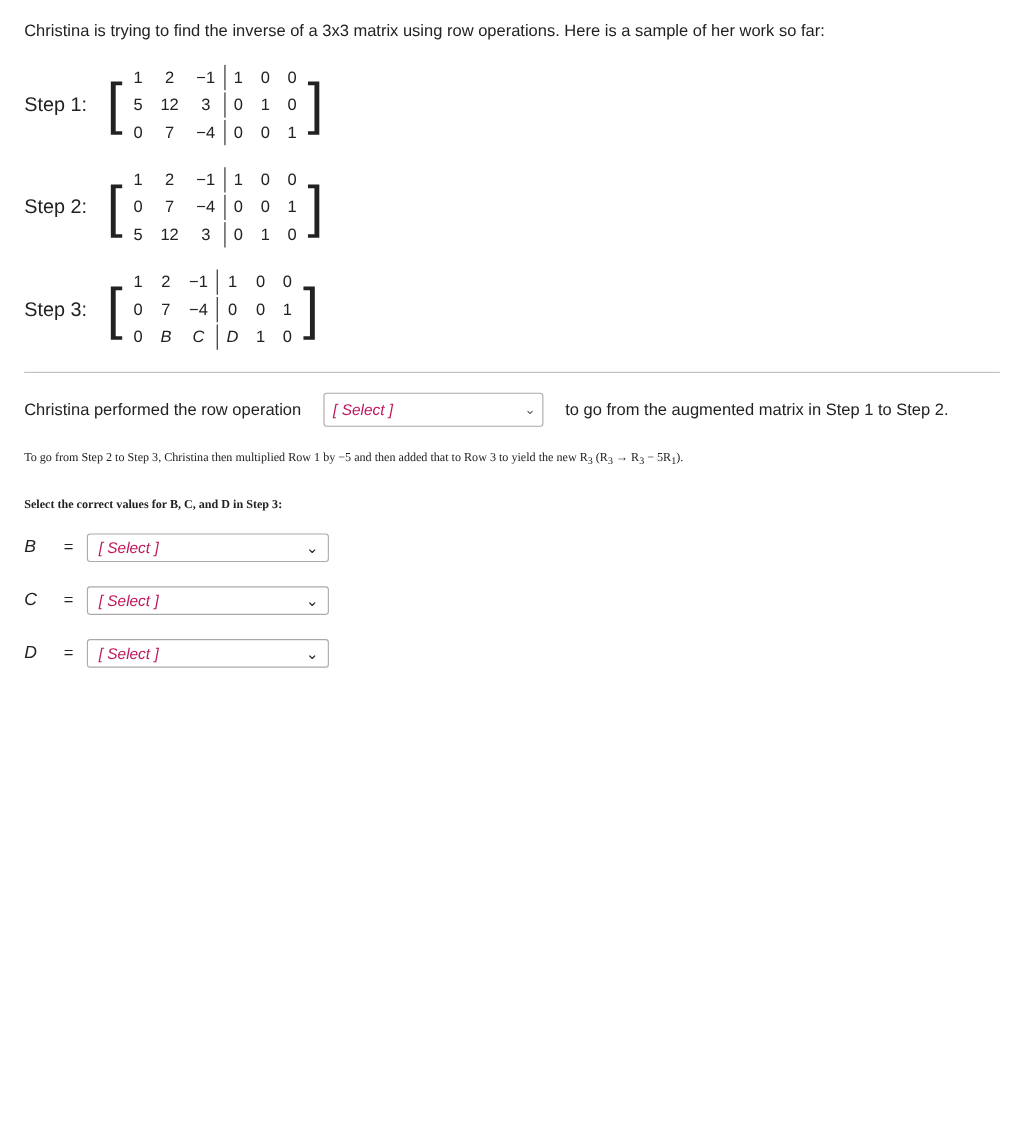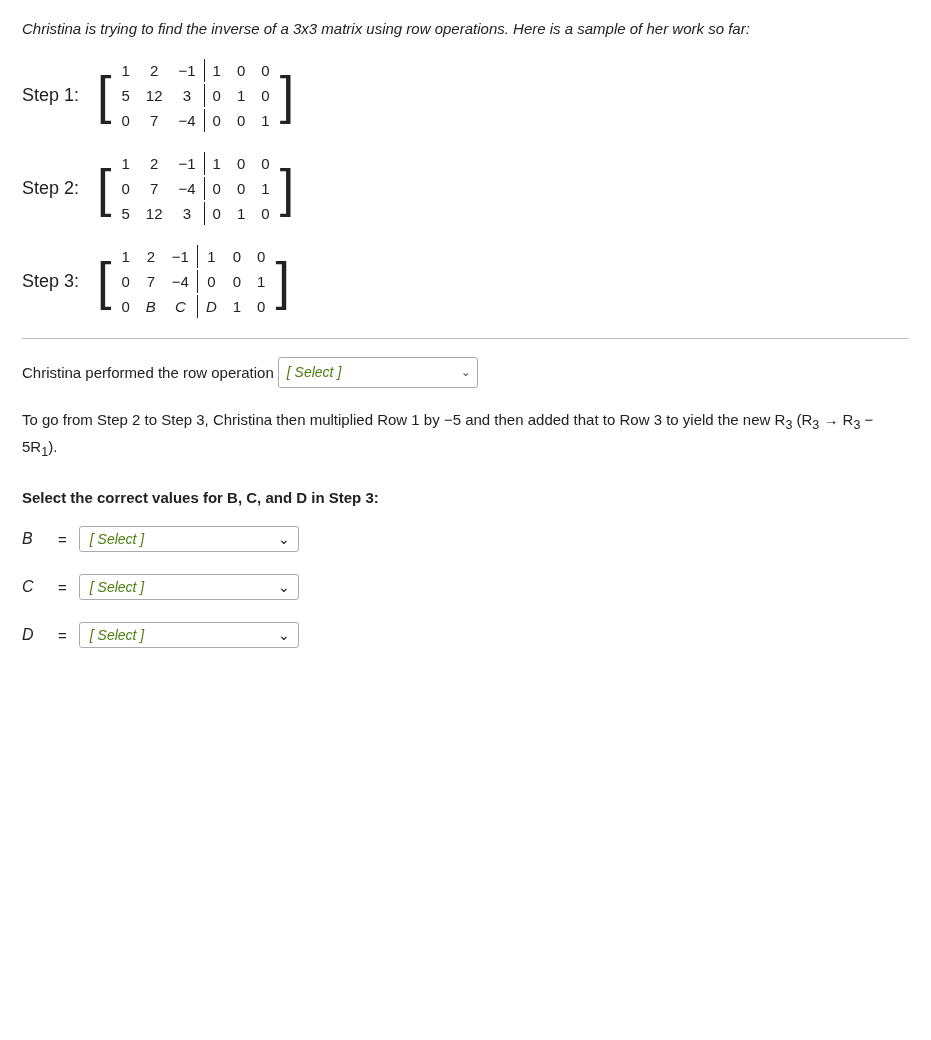--- a/index.html
+++ b/index.html
@@ -10,21 +10,20 @@
       color: #222;
       width: 931px;
       min-height: 1040px;
       padding: 18px 22px 30px 22px;
     }
 
     .intro-text {
       font-size: 15px;
       line-height: 1.5;
       margin-bottom: 18px;
-      font-style: italic;
     }
 
     .step-row {
       display: flex;
       align-items: center;
       margin-bottom: 20px;
     }
 
     .step-label {
       font-size: 18px;
@@ -74,21 +73,21 @@
 
     .row-op-section {
       margin-bottom: 20px;
       line-height: 1.7;
     }
 
     .row-op-line {
       display: flex;
       align-items: center;
       flex-wrap: wrap;
-      gap: 4px;
+      gap: 20px;
       margin-bottom: 16px;
     }
 
     .select-dropdown {
       display: inline-flex;
       align-items: center;
       border: 1.5px solid #aaa;
       border-radius: 3px;
       background: #fff;
       padding: 3px 6px 3px 8px;
@@ -98,28 +97,29 @@
       justify-content: space-between;
     }
 
     .select-dropdown .chevron {
       font-size: 12px;
       color: #555;
       margin-left: 8px;
     }
 
     .select-label-text {
-      color: #4d7c0f;
+      color: #be185d;
       font-style: italic;
     }
 
     .info-text {
-      font-size: 15px;
+      font-size: 11px;
       line-height: 1.6;
       margin-bottom: 16px;
+      font-family: Liberation Serif, serif;
     }
 
     .bold-text {
       font-weight: bold;
       margin-top: 24px;
     }
 
     .select-row {
       display: flex;
       align-items: center;
@@ -249,20 +249,21 @@
 
 <hr class="section-divider">
 
 <div class="row-op-section">
   <div class="row-op-line">
     <span>Christina performed the row operation</span>
     <div class="select-dropdown">
       <span class="select-label-text">[ Select ]</span>
       <span class="chevron">⌄</span>
     </div>
+    <span>to go from the augmented matrix in Step 1 to Step 2.</span>
   </div>
 </div>
 
 <div class="info-text">
   <span>To go from Step 2 to Step 3, Christina then multiplied Row 1 by −5 and then added that to Row 3 to yield the new R<sub>3</sub> (R<sub>3</sub> → R<sub>3</sub> − 5R<sub>1</sub>).</span>
 </div>
 
 <p class="info-text bold-text">Select the correct values for B, C, and D in Step 3:</p>
 
 <div class="select-row">

